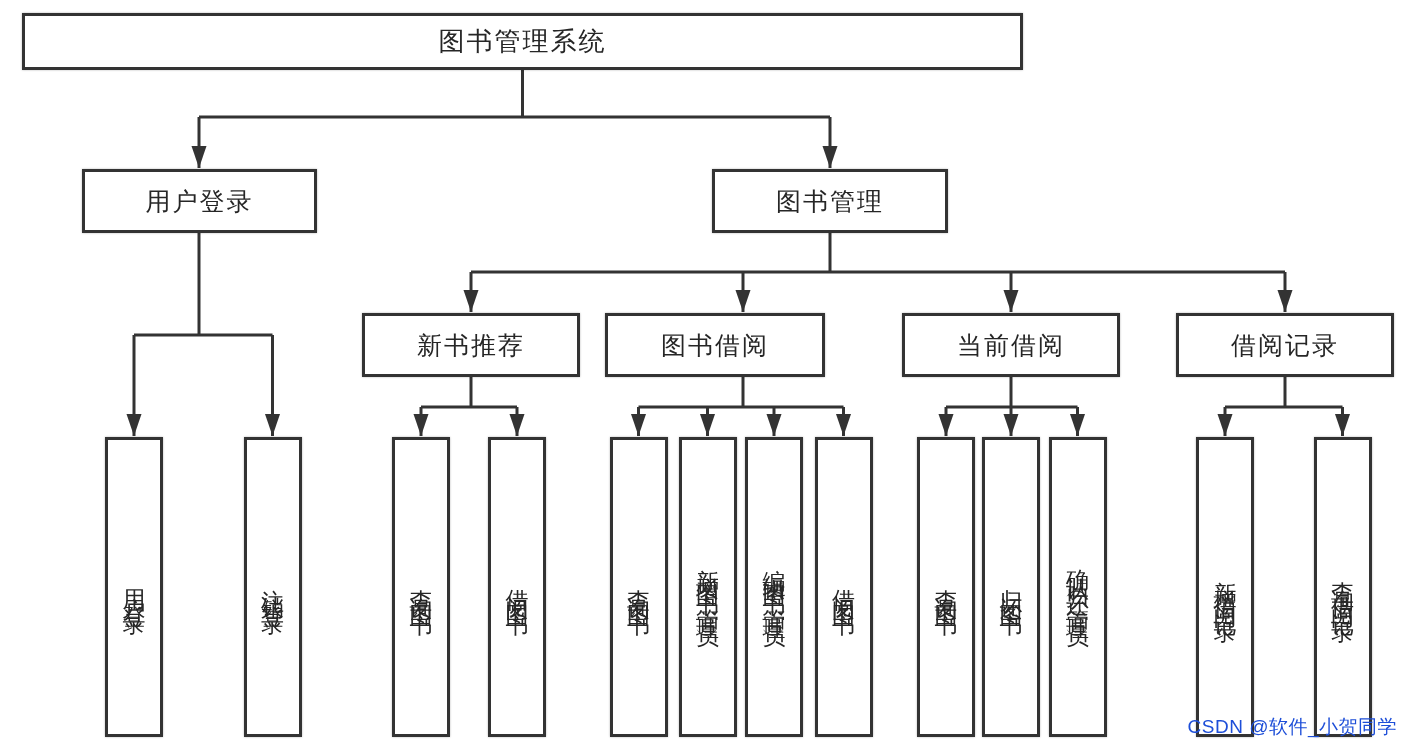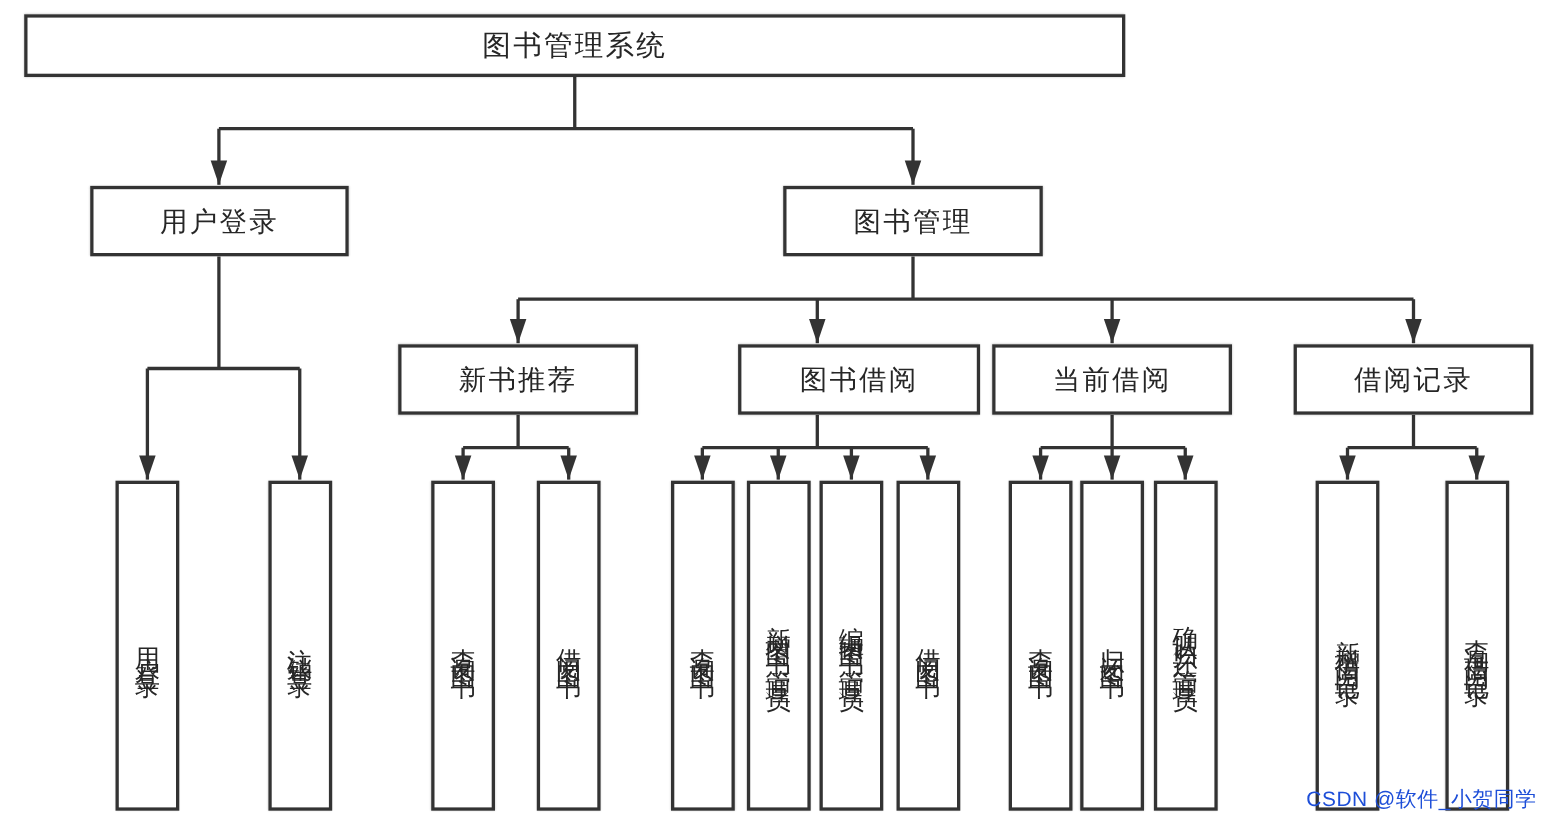--- a/index.html
+++ b/index.html
@@ -121,21 +121,21 @@
   <div class="node h" style="left:82px; top:169px; width:235px; height:64px;">
     <span>用户登录</span>
   </div>
   <div class="node h" style="left:712px; top:169px; width:236px; height:64px;">
     <span>图书管理</span>
   </div>
 
   <div class="node h" style="left:362px; top:313px; width:218px; height:64px;">
     <span>新书推荐</span>
   </div>
-  <div class="node h" style="left:671px; top:313px; width:220px; height:64px;">
+  <div class="node h" style="left:605px; top:313px; width:220px; height:64px;">
     <span>图书借阅</span>
   </div>
   <div class="node h" style="left:902px; top:313px; width:218px; height:64px;justify-content:center;">
     <span>当前借阅</span>
   </div>
   <div class="node h" style="left:1176px; top:313px; width:218px; height:64px;">
     <span>借阅记录</span>
   </div>
 
   <div class="node leaf" style="left:105px; top:437px; width:58px; height:300px;">

